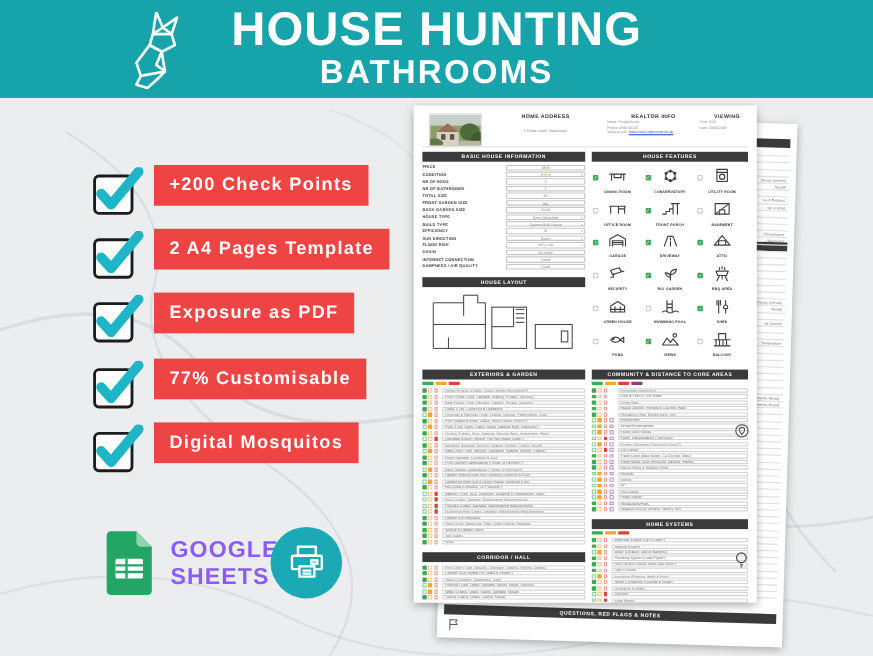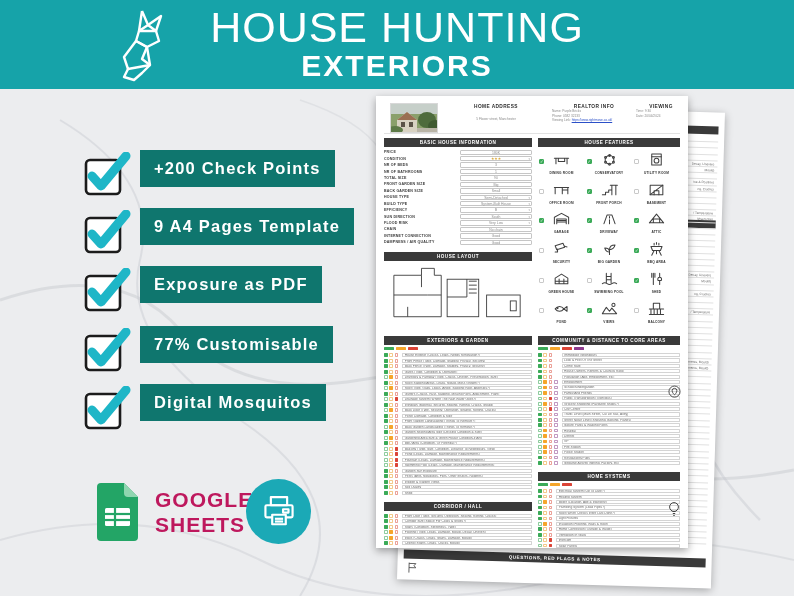--- a/index.html
+++ b/index.html
@@ -2,31 +2,31 @@
 <html><head>
 <meta charset="utf-8">
 <style>
   * { margin:0; padding:0; box-sizing:border-box; }
   html,body { width:794px; height:596px; overflow:hidden; font-family:"Liberation Sans", sans-serif; }
   body { position:relative; background:#ECEDEF; }
   
   .marble { position:absolute; left:0; top:0; width:794px; height:596px; z-index:0; }
   
   .banner { position:absolute; left:0; top:0; width:794px; height:89px; z-index:3; text-align:center; }
-  .banner h1 { color:#fff; font-size:43px; font-weight:normal; letter-spacing:1px; line-height:46px; padding-top:4px; }
+  .banner h1 { color:#fff; font-size:43px; font-weight:bold; letter-spacing:1px; line-height:46px; padding-top:4px; }
   .banner h2 { color:#fff; font-size:30px; font-weight:bold; letter-spacing:2px; line-height:32px; }
   .rabbit { position:absolute; left:114px; top:7px; }
   
   .feat-row { position:absolute; left:84px; height:40px; z-index:2; }
   .feat-check { position:absolute; left:0; top:2px; }
-  .feat-label { position:absolute; left:56px; top:0; background:#0f766e; color:#fff;
+  .feat-label { position:absolute; left:56px; top:0; background:#ef4444; color:#fff;
     font-size:16.5px; font-weight:bold; letter-spacing:1.2px; padding:9px 14px 9px 14px; white-space:nowrap; }
   
   .sheets-wrap { position:absolute; left:94px; top:481px; z-index:2; display:flex; align-items:center; }
-  .sheets-text { margin-left:14px; color:#be185d; font-size:21px; font-weight:bold; letter-spacing:1px; line-height:25px; }
+  .sheets-text { margin-left:14px; color:#8b5cf6; font-size:21px; font-weight:bold; letter-spacing:1px; line-height:25px; }
   .print-circle { position:absolute; left:246px; top:479px; width:65px; height:65px; border-radius:50%;
     background:#1BA9B6; z-index:2; display:flex; align-items:center; justify-content:center; }
   
   .page2 { position:absolute; left:404px; top:108px; width:314px; height:476px; background:#fff; z-index:1;
     transform:rotate(1.7deg); box-shadow:0 2px 8px rgba(0,0,0,.30); overflow:hidden; }
   .page1 { position:absolute; left:376px; top:96px; width:312px; height:452px; background:#fff; z-index:2;
     box-shadow:0 3px 8px rgba(0,0,0,.35); }
   .sec-bar { position:absolute; background:#3A3A3A; color:#fff; font-size:4.6px; font-weight:bold;
     letter-spacing:.5px; text-align:center; line-height:9px; height:9px; }
   .colL { left:8px; width:148px; } .colR { left:162px; width:142px; }
@@ -87,37 +87,37 @@
     <svg width="54" height="76" viewBox="0 0 54 76" fill="none" stroke="#ffffff" stroke-width="2.4" stroke-linejoin="round">
       <polyline points="28,4 34,18 25,24 28,4"></polyline>
       <polyline points="34,18 47,9 42,24 34,18"></polyline>
       <polyline points="25,24 42,24 45,34 33,40 22,34 25,24"></polyline>
       <polyline points="22,34 33,40 36,58 14,62 10,50 22,34"></polyline>
       <polyline points="14,62 10,70 20,73 28,66 36,58"></polyline>
       <polyline points="33,40 28,52 36,58"></polyline>
     </svg>
   </div>
   <h1>HOUSE HUNTING</h1>
-  <h2>EXTERIORS</h2>
+  <h2>BATHROOMS</h2>
 </div>
 
 <div id="features-left">
     <div class="feat-row" style="top: 150px;">
       <span class="feat-check"><svg width="50" height="44" viewBox="0 0 50 44">
           <rect x="2" y="8" width="34" height="34" rx="4" fill="#ffffff" stroke="#1c1c1c" stroke-width="2.6"></rect>
           <path d="M8 24 L17 34 L42 4" fill="none" stroke="#1EB6C7" stroke-width="9" stroke-linecap="round" stroke-linejoin="round"></path>
         </svg></span>
       <span class="feat-label">+200 Check Points</span>
     </div>
     <div class="feat-row" style="top: 208px;">
       <span class="feat-check"><svg width="50" height="44" viewBox="0 0 50 44">
           <rect x="2" y="8" width="34" height="34" rx="4" fill="#ffffff" stroke="#1c1c1c" stroke-width="2.6"></rect>
           <path d="M8 24 L17 34 L42 4" fill="none" stroke="#1EB6C7" stroke-width="9" stroke-linecap="round" stroke-linejoin="round"></path>
         </svg></span>
-      <span class="feat-label">9 A4 Pages Template</span>
+      <span class="feat-label">2 A4 Pages Template</span>
     </div>
     <div class="feat-row" style="top: 266px;">
       <span class="feat-check"><svg width="50" height="44" viewBox="0 0 50 44">
           <rect x="2" y="8" width="34" height="34" rx="4" fill="#ffffff" stroke="#1c1c1c" stroke-width="2.6"></rect>
           <path d="M8 24 L17 34 L42 4" fill="none" stroke="#1EB6C7" stroke-width="9" stroke-linecap="round" stroke-linejoin="round"></path>
         </svg></span>
       <span class="feat-label">Exposure as PDF</span>
     </div>
     <div class="feat-row" style="top: 326px;">
       <span class="feat-check"><svg width="50" height="44" viewBox="0 0 50 44">

